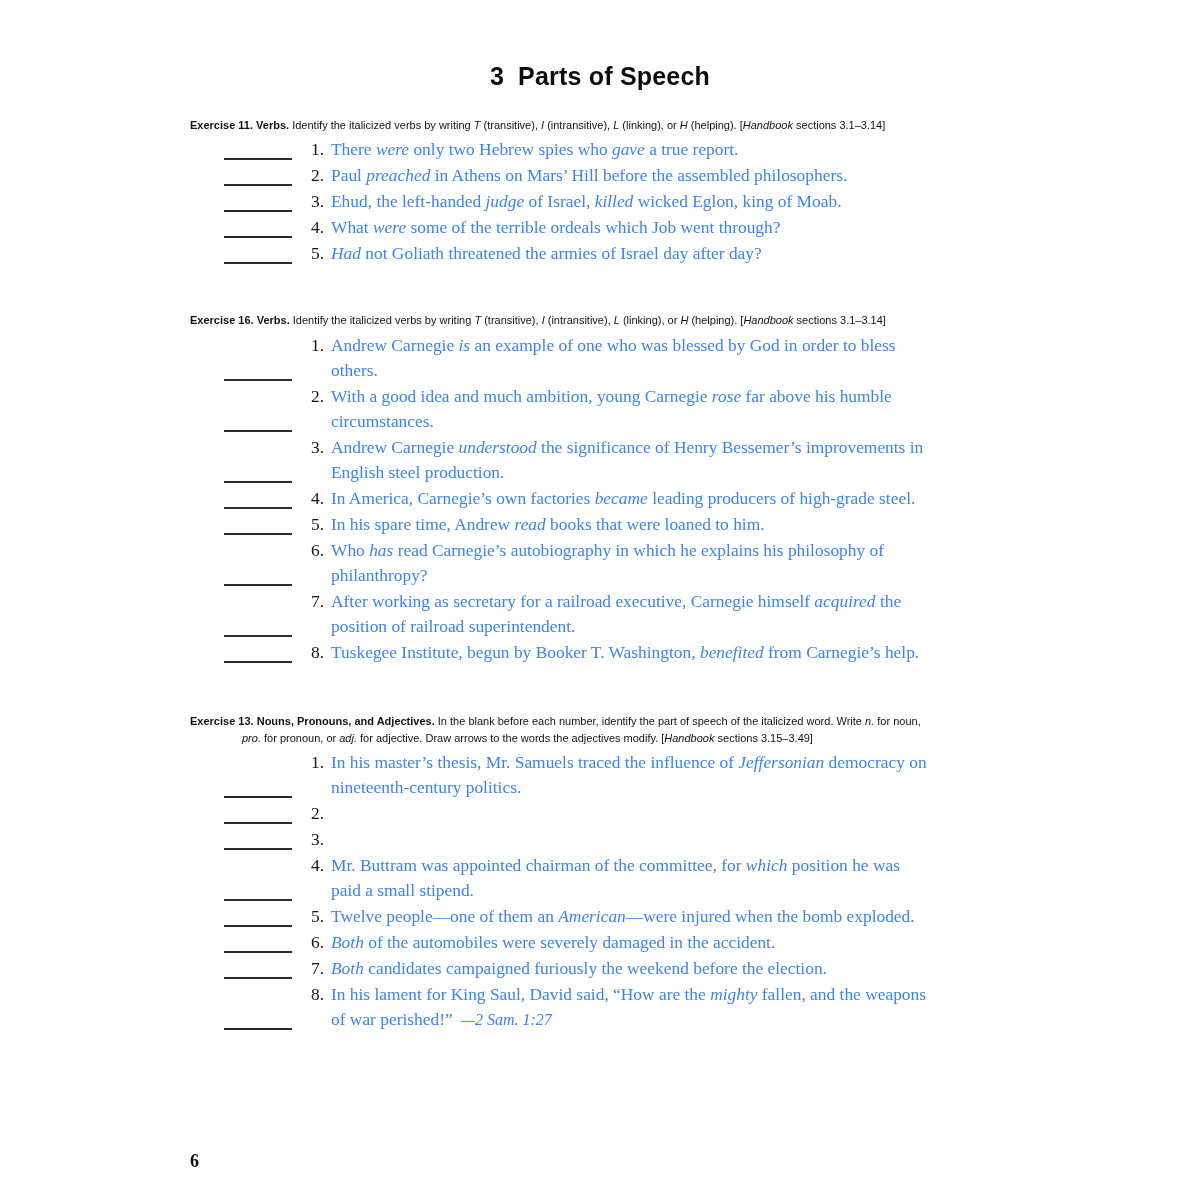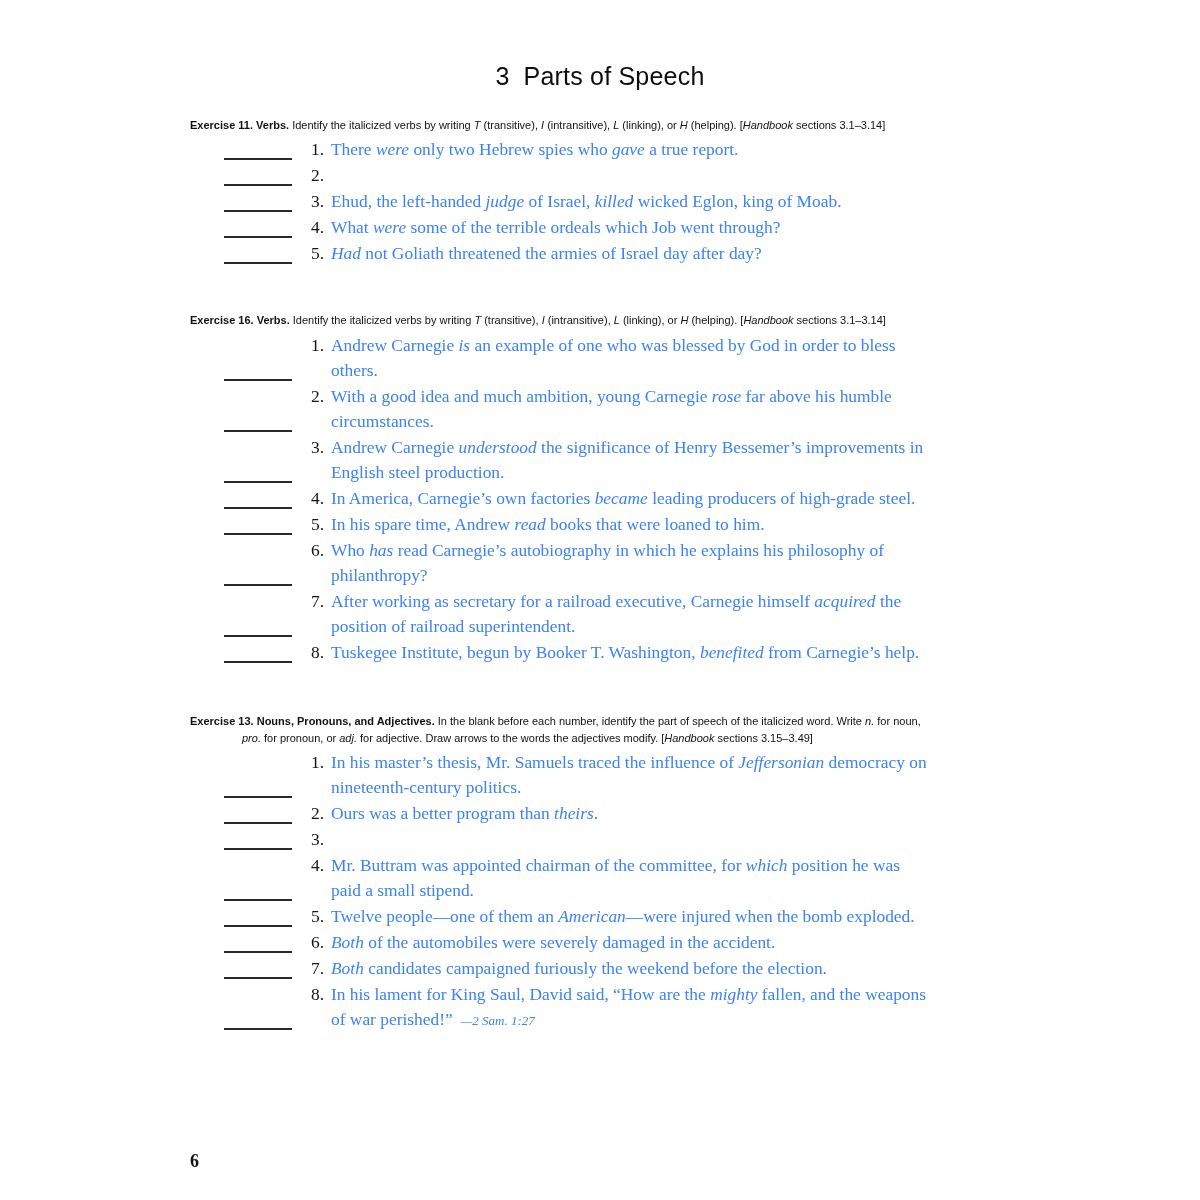--- a/index.html
+++ b/index.html
@@ -21,21 +21,21 @@
     width: 1200px;
     height: 1200px;
     box-sizing: border-box;
     padding: 0;
   }
 
   
   .chapter-title {
     text-align: center;
     font-family: "Liberation Sans", sans-serif;
-    font-weight: normal;
+    font-weight: bold;
     font-size: 25px;
     letter-spacing: 0.2px;
     padding-top: 62px;
     margin: 0 0 26px 0;
     color: #0d0d0d;
   }
   .chapter-title .num { margin-right: 14px; }
 
   
   .exercise {
@@ -95,21 +95,21 @@
   }
   .item-text {
     flex: 1 1 auto;
     font-size: 17.4px;
     line-height: 1.44;
     font-family: "Liberation Serif", serif;
     color: #3b82f6;
   }
   .item-text i { font-style: italic; }
   .cite {
-    font-size: 13px;
+    font-size: 16px;
     font-style: italic;
     margin-left: 8px;
   }
 
   
   .ex-gap-11 { height: 34px; }
   .ex-gap-12 { height: 36px; }
 
   
   .page-number {
@@ -140,20 +140,21 @@
               <span class="blank"></span>
             </span>
             <span class="item-num">1.</span>
             <span class="item-text"><span>There </span><i>were</i><span> only two Hebrew spies who </span><i>gave</i><span> a true report.</span></span>
           </li>
           <li class="item">
             <span class="blank-wrap">
               <span class="blank"></span>
             </span>
             <span class="item-num">2.</span>
+            <span class="item-text"><span>Paul </span><i>preached</i><span> in Athens on Mars’ Hill before the assembled philosophers.</span></span>
           </li>
           <li class="item">
             <span class="blank-wrap">
               <span class="blank"></span>
             </span>
             <span class="item-num">3.</span>
             <span class="item-text"><span>Ehud, the left-handed </span><i>judge</i><span> of Israel, </span><i>killed</i><span> wicked Eglon, king of Moab.</span></span>
           </li>
           <li class="item">
             <span class="blank-wrap">
@@ -242,21 +243,20 @@
               <span class="blank"></span>
             </span>
             <span class="item-num">1.</span>
             <span class="item-text"><span>In his master’s thesis, Mr. Samuels traced the influence of </span><i>Jeffersonian</i><span> democracy on nineteenth-century politics.</span></span>
           </li>
           <li class="item">
             <span class="blank-wrap">
               <span class="blank"></span>
             </span>
             <span class="item-num">2.</span>
-            <span class="item-text"><span>Ours was a better program than </span><i>theirs</i><span>.</span></span>
           </li>
           <li class="item">
             <span class="blank-wrap">
               <span class="blank"></span>
             </span>
             <span class="item-num">3.</span>
           </li>
           <li class="item">
             <span class="blank-wrap">
               <span class="blank"></span>

